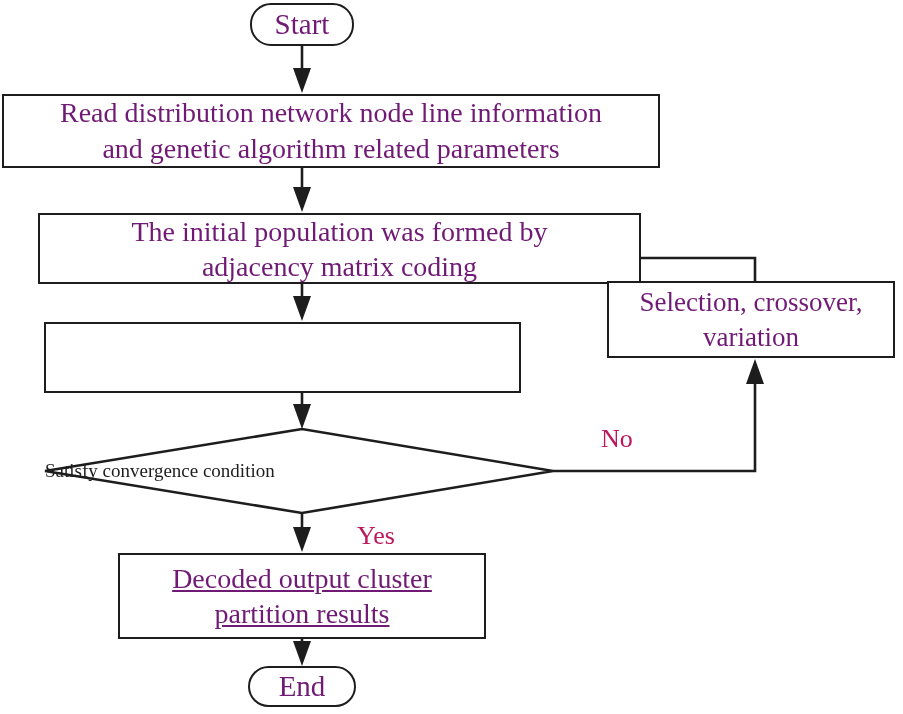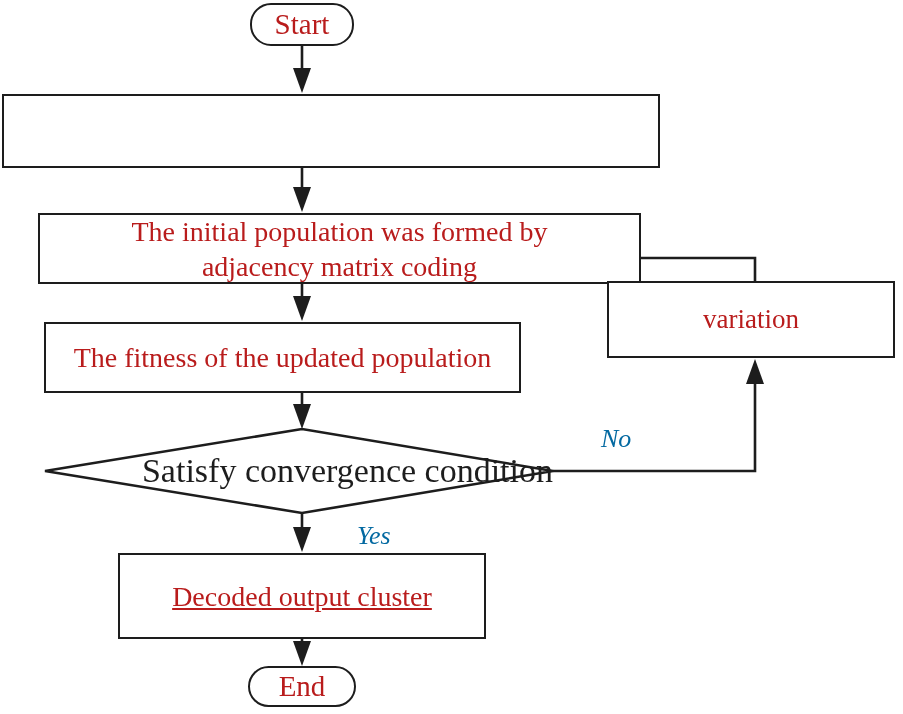--- a/index.html
+++ b/index.html
@@ -28,41 +28,40 @@
     box-sizing: border-box;
     background: #ffffff;
     border: 2.5px solid #1d1d1d;
     display: flex;
     flex-direction: column;
     align-items: center;
     justify-content: center;
     text-align: center;
     font-size: 28px;
     line-height: 35px;
-    color: #b91c1c;
+    color: #701a75;
   }
   .node span { display: block; white-space: nowrap; }
   .stadium { border-radius: 23px; }
   .diamond-text {
     position: absolute;
     background: transparent;
     border: none;
     display: flex;
     align-items: center;
-    justify-content: flex-end;
+    justify-content: flex-start;
     text-align: center;
-    font-size: 34px;
+    font-size: 19px;
     color: #1d1d1d;
   }
   .edge-label {
     position: absolute;
     font-size: 27px;
-    color: #0369a1;
+    color: #be185d;
     white-space: nowrap;
-    font-style: italic;
   }
   svg line, svg polyline, svg polygon.shape {
     stroke: #1d1d1d;
     stroke-width: 2.6;
   }
   svg polyline, svg line { fill: none; }
   svg polygon.arrowhead { fill: #1d1d1d; stroke: none; }
   svg polygon.shape { fill: #ffffff; }
 </style>
 </head>
@@ -97,41 +96,44 @@
 
     <polyline points="755,281 755,258 588,258"></polyline>
     <polygon class="arrowhead" points="564,258 589,249 589,267"></polygon>
   </svg>
 
   <div class="node stadium" style="left:250px; top:3px; width:104px; height:43px; border-radius:21px; font-size:29px;">
     <span>Start</span>
   </div>
 
   <div class="node" style="left:2px; top:94px; width:658px; height:74px; line-height:36px;">
+    <span>Read distribution network node line information</span>
+    <span>and genetic algorithm related parameters</span>
   </div>
 
   <div class="node" style="left:38px; top:213px; width:603px; height:71px;">
     <span>The initial population was formed by</span>
     <span>adjacency matrix coding</span>
   </div>
 
   <div class="node" style="left:44px; top:322px; width:477px; height:71px;">
-    <span>The fitness of the updated population</span>
   </div>
 
   <div class="node" style="left:607px; top:281px; width:288px; height:77px; font-size:27px;">
+    <span>Selection, crossover,</span>
     <span>variation</span>
   </div>
 
   <div class="diamond-text" style="left:45px; top:429px; width:508px; height:84px;">
     <span>Satisfy convergence condition</span>
   </div>
 
   <div class="node" style="left:118px; top:553px; width:368px; height:86px;text-decoration:underline;">
     <span>Decoded output cluster</span>
+    <span>partition results</span>
   </div>
 
   <div class="node stadium" style="left:248px; top:666px; width:108px; height:41px; border-radius:23px; font-size:29px;">
     <span>End</span>
   </div>
 
   <div class="edge-label" style="left:333px; top:521px; font-size:26px;margin-left:24px;">Yes</div>
   <div class="edge-label" style="left:601px; top:424px; font-size:26px;">No</div>
 
 </div>

